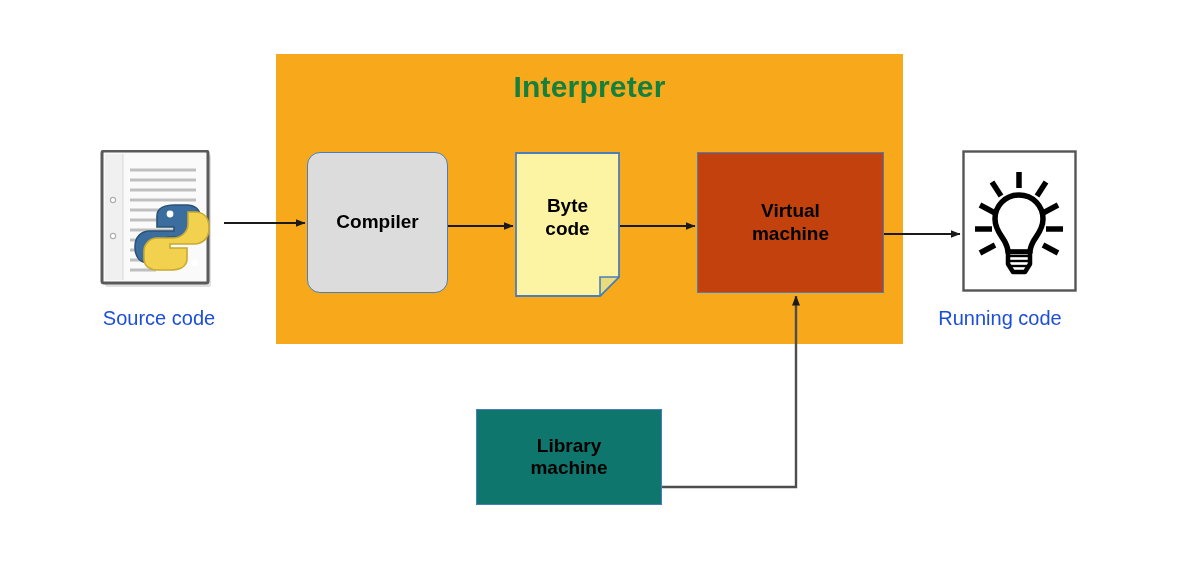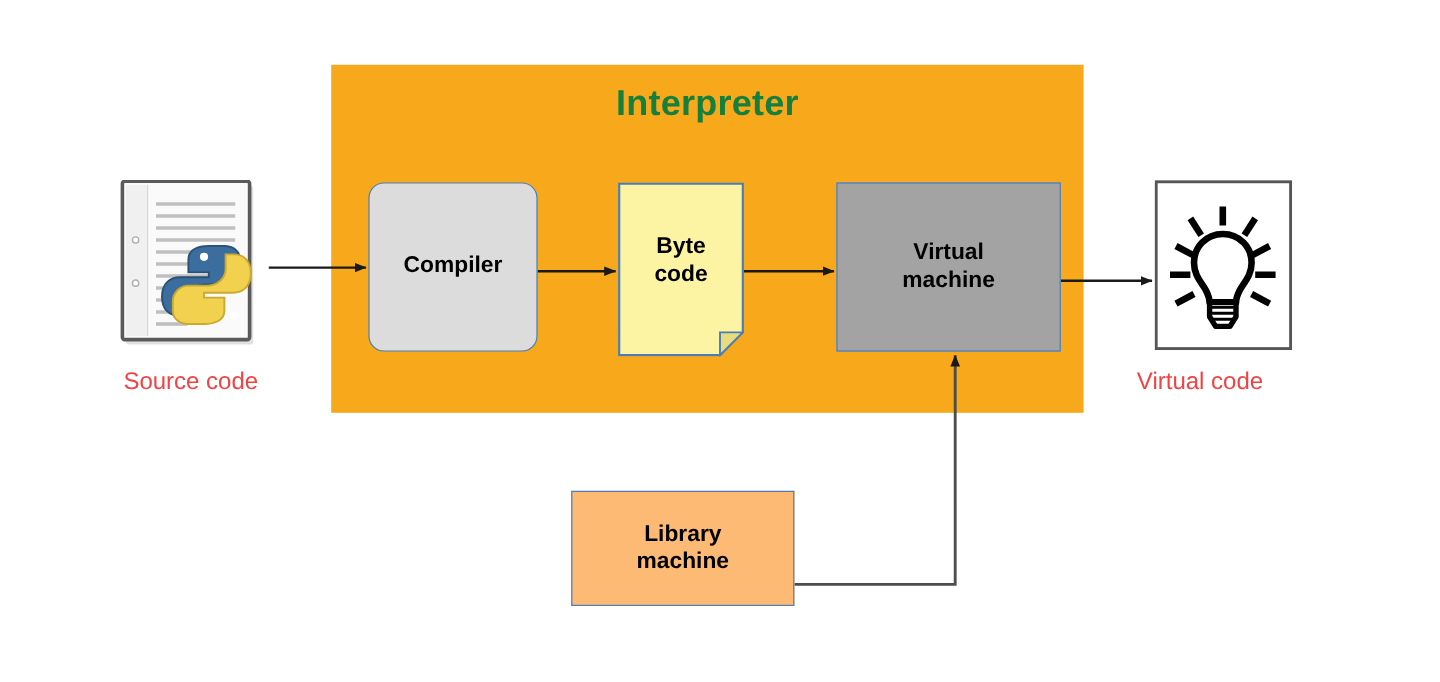--- a/index.html
+++ b/index.html
@@ -53,26 +53,26 @@
   }
   #compiler-box {
     left: 307px; top: 152px;
     width: 141px; height: 141px;
     background: #DCDCDC;
     border-radius: 13px;
   }
   #vm-box {
     left: 697px; top: 152px;
     width: 187px; height: 141px;
-    background: #a3a3a3;
+    background: #c2410c;
   }
   #library-box {
     left: 476px; top: 409px;
     width: 186px; height: 96px;
-    background: #fdba74;
+    background: #0f766e;
   }
 
   
   #bytecode-note {
     left: 515px; top: 152px;
     width: 105px; height: 145px;
   }
   #bytecode-label {
     left: 515px; top: 152px;
     width: 105px; height: 145px;
@@ -94,21 +94,21 @@
     width: 115px; height: 142px;
   }
   #source-doc-icon {
     left: 100px; top: 150px;
     width: 118px; height: 140px;
   }
 
   
   .caption {
     font-size: 20px;
-    color: #ef4444;
+    color: #1d4ed8;
     text-align: center;
   }
   #source-caption {
     left: 68px; top: 307px;
     width: 182px;
   }
   #running-caption {
     left: 908px; top: 307px;
     width: 184px;
   }
@@ -254,20 +254,20 @@
 
     <path d="M46,102 h22 v12 l-5,8 h-12 l-5,-8 z" fill="#FFFFFF" stroke="#000000" stroke-width="4.5" stroke-linejoin="round"></path>
     <g stroke="#000000" stroke-width="2.4">
       <line x1="46" y1="106" x2="68" y2="106"></line>
       <line x1="46" y1="111" x2="68" y2="111"></line>
       <line x1="47" y1="116" x2="67" y2="116"></line>
     </g>
   </svg>
 </div>
 
-<div class="abs caption" id="running-caption">Virtual code</div>
+<div class="abs caption" id="running-caption">Running code</div>
 
 <div class="abs node-box" id="library-box">
   <span>
     <span>Library</span><br>
     <span>machine</span>
   </span>
 </div>
 
 </body></html>

